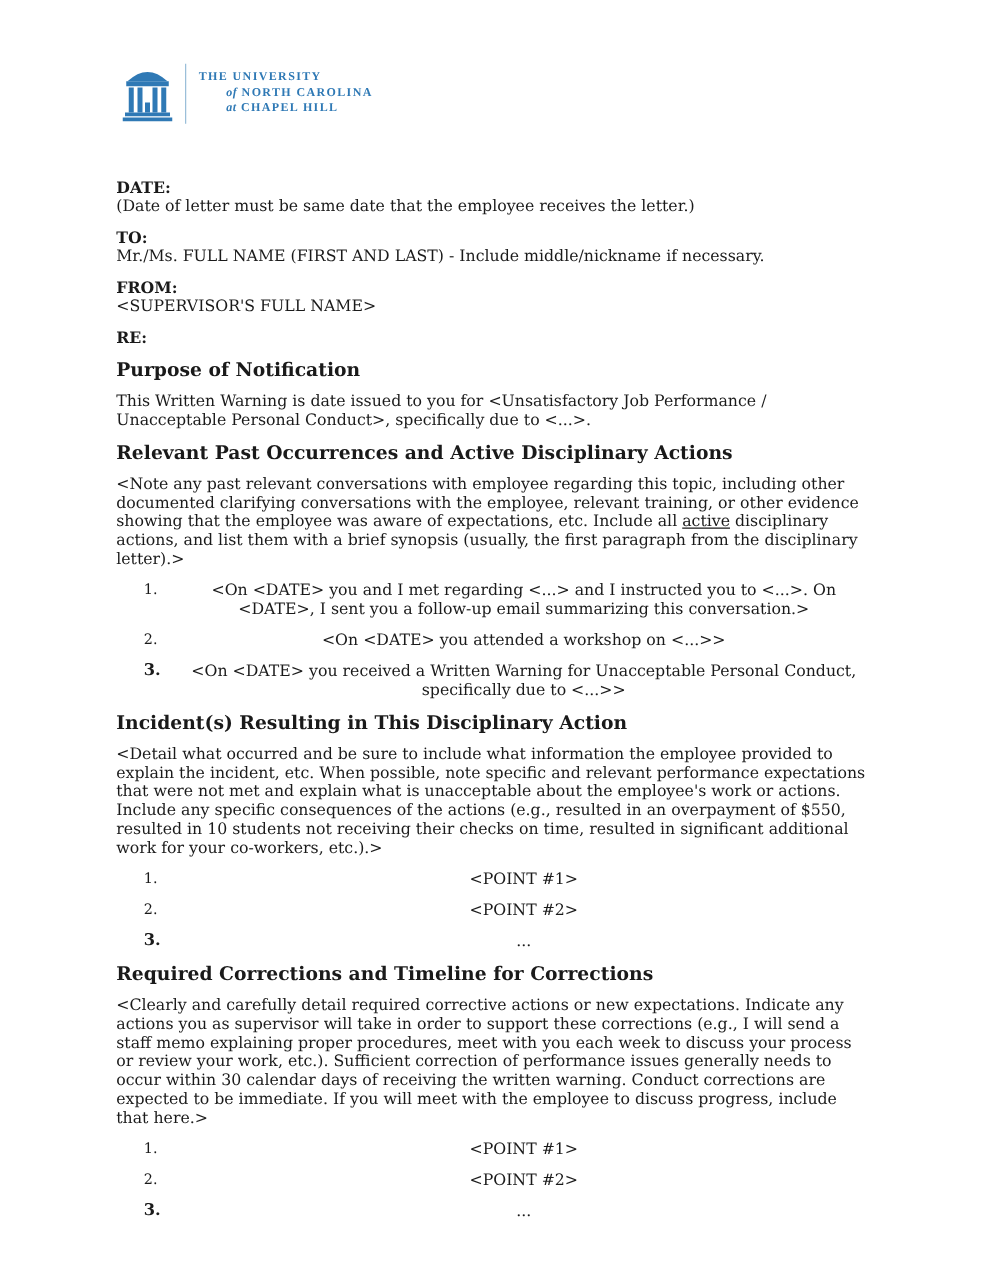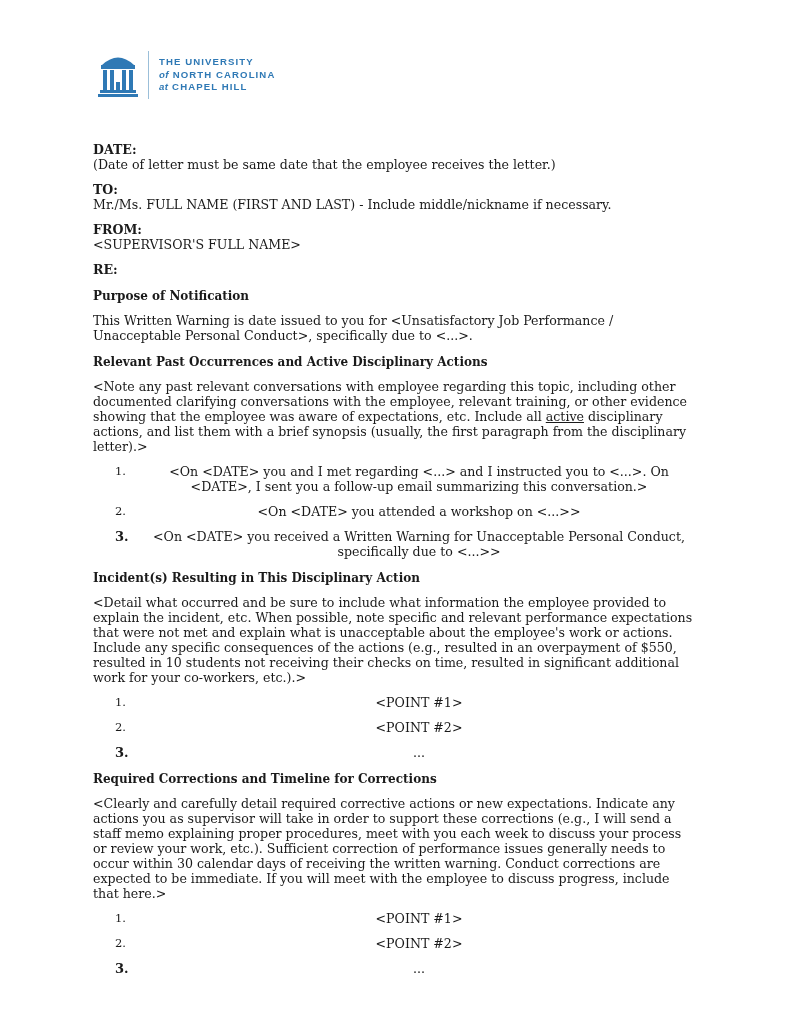--- a/index.html
+++ b/index.html
@@ -4,29 +4,29 @@
 <style>
   html, body { margin: 0; padding: 0; background: #ffffff; }
   body {
     width: 790px; height: 1022px; position: relative; overflow: hidden;
     font-family: "DejaVu Serif", "Liberation Serif", serif;
     color: #1a1a1a;
   }
   .logo { position: absolute; left: 98px; top: 50px; height: 50px; display: flex; align-items: center; }
   .logo-mark { width: 40px; height: 46px; }
   .logo-divider { width: 1px; height: 48px; background: #9bbfd9; margin: 0 10px 0 10px; }
-  .logo-text { color: #2f79b5; font-family: Liberation Sans, sans-serif; font-weight: bold; font-size: 9.6px; letter-spacing: 1.1px; line-height: 12.5px; }
-  .logo-text .it { font-style: italic; font-weight: bold; letter-spacing: 0.4px; }
+  .logo-text { color: #2f79b5; font-family: Liberation Serif, serif; font-weight: bold; font-size: 9.6px; letter-spacing: 1.1px; line-height: 12.5px; }
+  .logo-text .it { font-style: italic; font-weight: bold; letter-spacing: 0.4px; margin-left: 22px; }
 
   .content { position: absolute; left: 93px; top: 142px; width: 605px; font-size: 12.6px; line-height: 15px; }
   .hdr-row { display: flex; margin-bottom: 10px; flex-direction: column; }
   .hdr-label { width: 68px; font-weight: bold; flex: none; }
   .hdr-value { flex: 1; }
   .it { }
-  h3 { font-size: 12px; font-weight: bold; margin: 12px 0 9px 0; line-height: 15px; }
+  h3 { font-size: 15px; font-weight: bold; margin: 12px 0 9px 0; line-height: 15px; }
   p { margin: 0 0 10px 0; }
   u { text-decoration: underline; }
   ol { list-style: none; margin: 0 0 9px 0; padding: 0; }
   ol li { display: flex; margin-bottom: 10px; padding-left: 22px; }
   ol li .num { width: 25px; flex: none; font-size: 11.5px; }
   ol li .num.bold { font-weight: bold; font-size: 13px; }
   ol li .txt { flex: 1; text-align: center; }
 </style>
 </head>
 <body>

